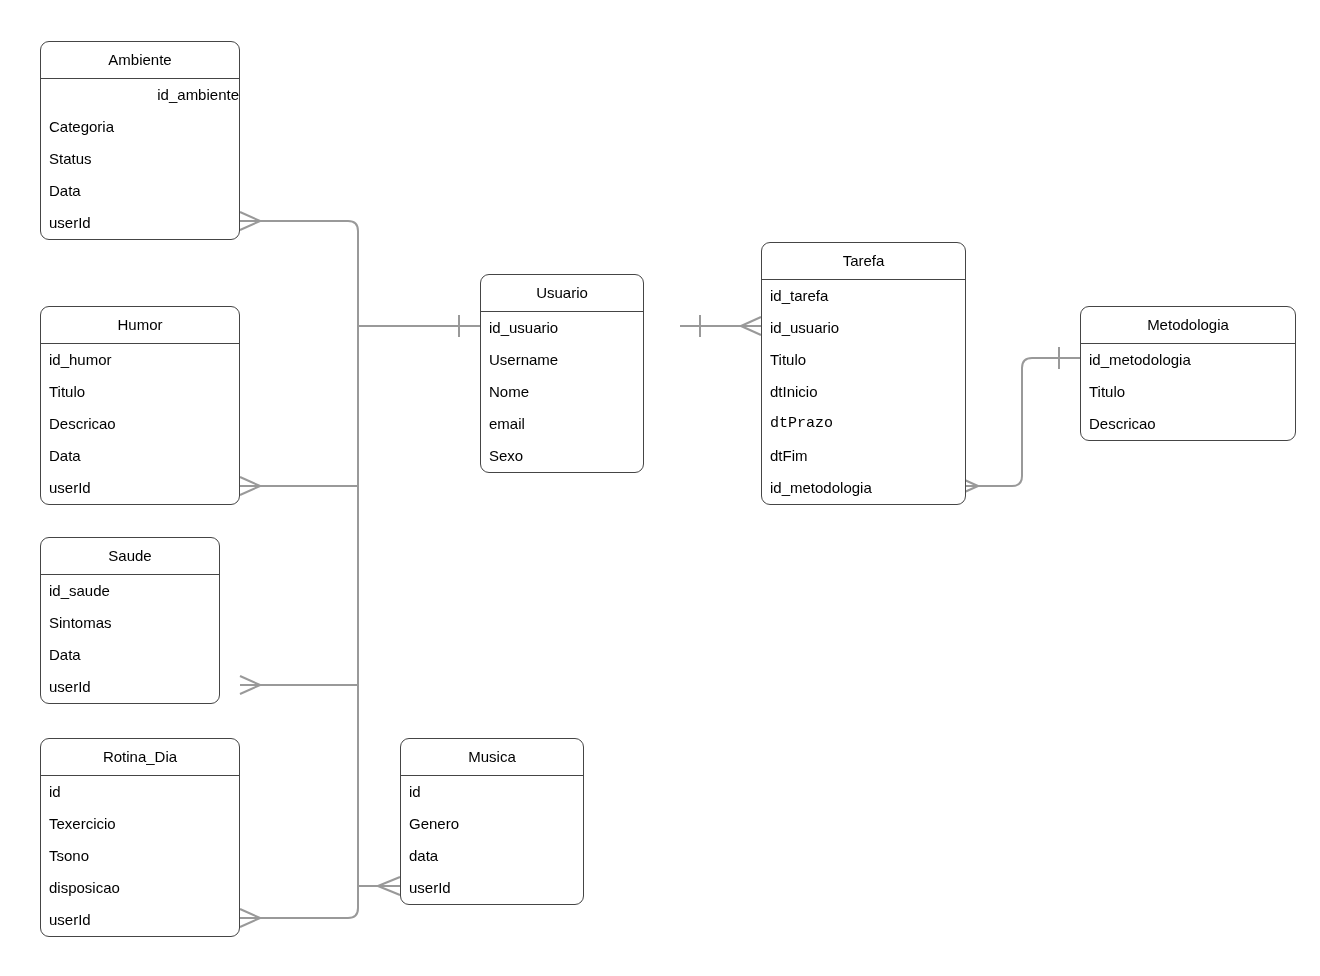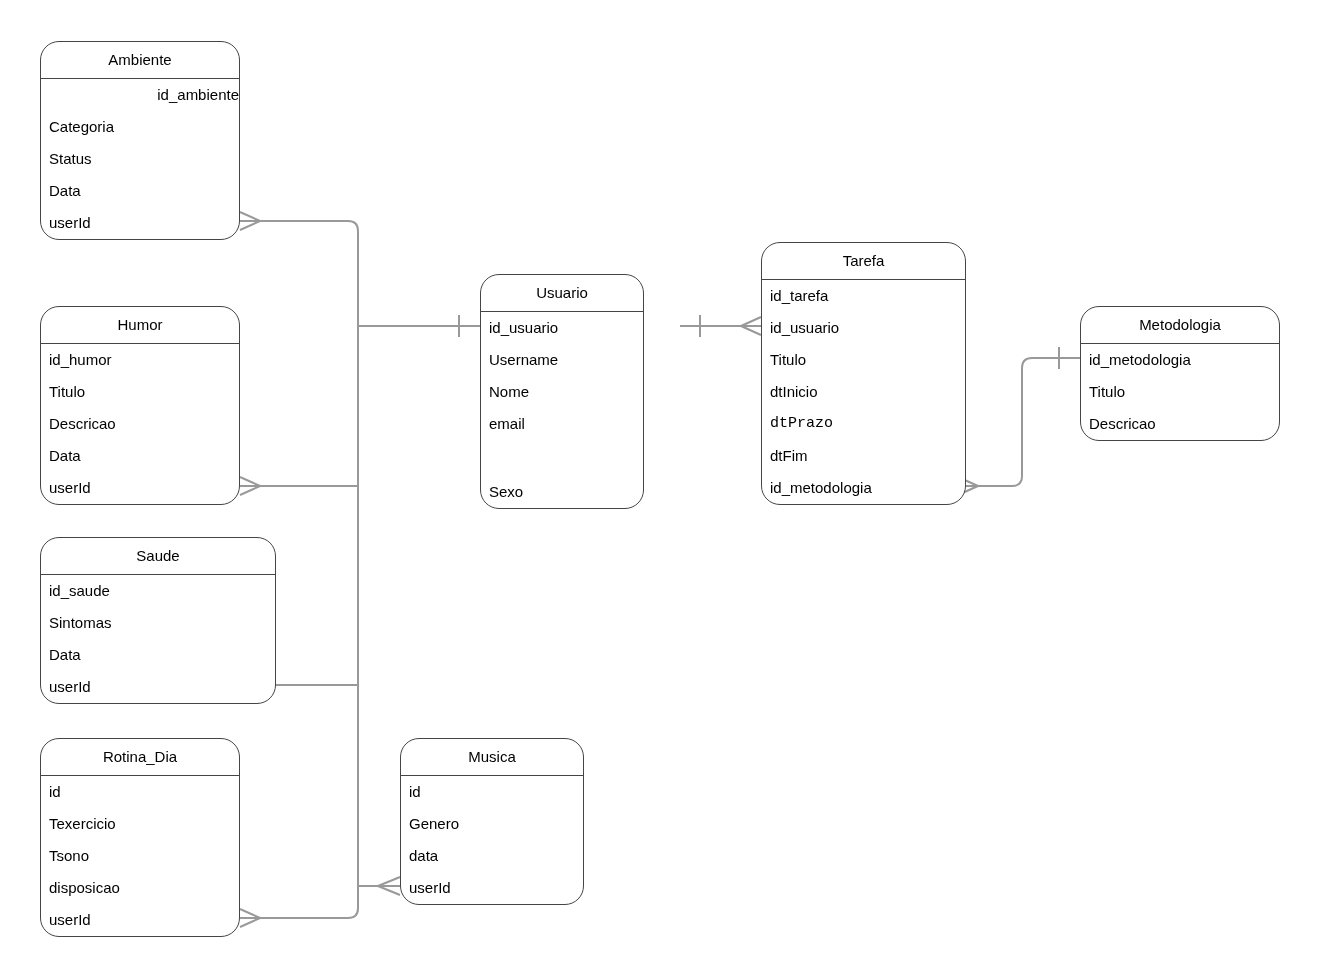--- a/index.html
+++ b/index.html
@@ -9,21 +9,21 @@
     background:var(--bg,#ffffff);
     overflow:hidden;
     font-family:"Liberation Sans", sans-serif;
   }
   #connector-layer{position:absolute;left:0;top:0;}
   .entity{
     position:absolute;
     box-sizing:border-box;
     background:var(--entity-fill,#ffffff);
     border:1.5px solid var(--entity-border,#454545);
-    border-radius:19px;
+    border-radius:9px;
     color:var(--text,#000000);
     font-size:15px;
   }
   .entity-header{
     height:36px;
     line-height:35px;
     text-align:center;
     border-bottom:1.5px solid var(--entity-border,#454545);
     white-space:nowrap;
     overflow:hidden;
@@ -88,21 +88,21 @@
       <div class="entity" style="left: 40px; top: 306px; width: 200px;">
     <div class="entity-header" style="height: 36px; line-height: 35px;">Humor</div>
     <div class="entity-fields">
           <div class="field" style="height: 32px; line-height: 32px;">id_humor</div>
           <div class="field" style="height: 32px; line-height: 32px;">Titulo</div>
           <div class="field" style="height: 32px; line-height: 32px;">Descricao</div>
           <div class="field" style="height: 32px; line-height: 32px;">Data</div>
           <div class="field" style="height: 32px; line-height: 32px;">userId</div>
         </div>
   </div>
-      <div class="entity" style="left: 40px; top: 537px; width: 236px;">
+      <div class="entity" style="left: 40px; top: 537px; width: 180px;">
     <div class="entity-header" style="height: 36px; line-height: 35px;">Saude</div>
     <div class="entity-fields">
           <div class="field" style="height: 32px; line-height: 32px;">id_saude</div>
           <div class="field" style="height: 32px; line-height: 32px;">Sintomas</div>
           <div class="field" style="height: 32px; line-height: 32px;">Data</div>
           <div class="field" style="height: 32px; line-height: 32px;">userId</div>
         </div>
   </div>
       <div class="entity" style="left: 40px; top: 738px; width: 200px;">
     <div class="entity-header" style="height: 36px; line-height: 35px;">Rotina_Dia</div>
@@ -114,21 +114,21 @@
           <div class="field" style="height: 32px; line-height: 32px;">userId</div>
         </div>
   </div>
       <div class="entity" style="left: 480px; top: 274px; width: 164px;">
     <div class="entity-header" style="height: 36px; line-height: 35px;">Usuario</div>
     <div class="entity-fields">
           <div class="field" style="height: 32px; line-height: 32px;">id_usuario</div>
           <div class="field" style="height: 32px; line-height: 32px;">Username</div>
           <div class="field" style="height: 32px; line-height: 32px;">Nome</div>
           <div class="field" style="height: 32px; line-height: 32px;">email</div>
-          <div class="field" style="height: 32px; line-height: 32px; margin-top: 36px;">Sexo</div>
+          <div class="field" style="height: 32px; line-height: 32px;">Sexo</div>
         </div>
   </div>
       <div class="entity" style="left: 400px; top: 738px; width: 184px;">
     <div class="entity-header" style="height: 36px; line-height: 35px;">Musica</div>
     <div class="entity-fields">
           <div class="field" style="height: 32px; line-height: 32px;">id</div>
           <div class="field" style="height: 32px; line-height: 32px;">Genero</div>
           <div class="field" style="height: 32px; line-height: 32px;">data</div>
           <div class="field" style="height: 32px; line-height: 32px;">userId</div>
         </div>
@@ -138,21 +138,21 @@
     <div class="entity-fields">
           <div class="field" style="height: 32px; line-height: 32px;">id_tarefa</div>
           <div class="field" style="height: 32px; line-height: 32px;">id_usuario</div>
           <div class="field" style="height: 32px; line-height: 32px;">Titulo</div>
           <div class="field" style="height: 32px; line-height: 32px;">dtInicio</div>
           <div class="field" style="height: 32px; line-height: 32px; font-family: Liberation Mono, monospace;">dtPrazo</div>
           <div class="field" style="height: 32px; line-height: 32px;">dtFim</div>
           <div class="field" style="height: 32px; line-height: 32px;">id_metodologia</div>
         </div>
   </div>
-      <div class="entity" style="left: 1080px; top: 306px; width: 200px;">
+      <div class="entity" style="left: 1080px; top: 306px; width: 216px;">
     <div class="entity-header" style="height: 36px; line-height: 35px;">Metodologia</div>
     <div class="entity-fields">
           <div class="field" style="height: 32px; line-height: 32px;">id_metodologia</div>
           <div class="field" style="height: 32px; line-height: 32px;">Titulo</div>
           <div class="field" style="height: 32px; line-height: 32px;">Descricao</div>
         </div>
   </div>
     </div>
 </div>
 

